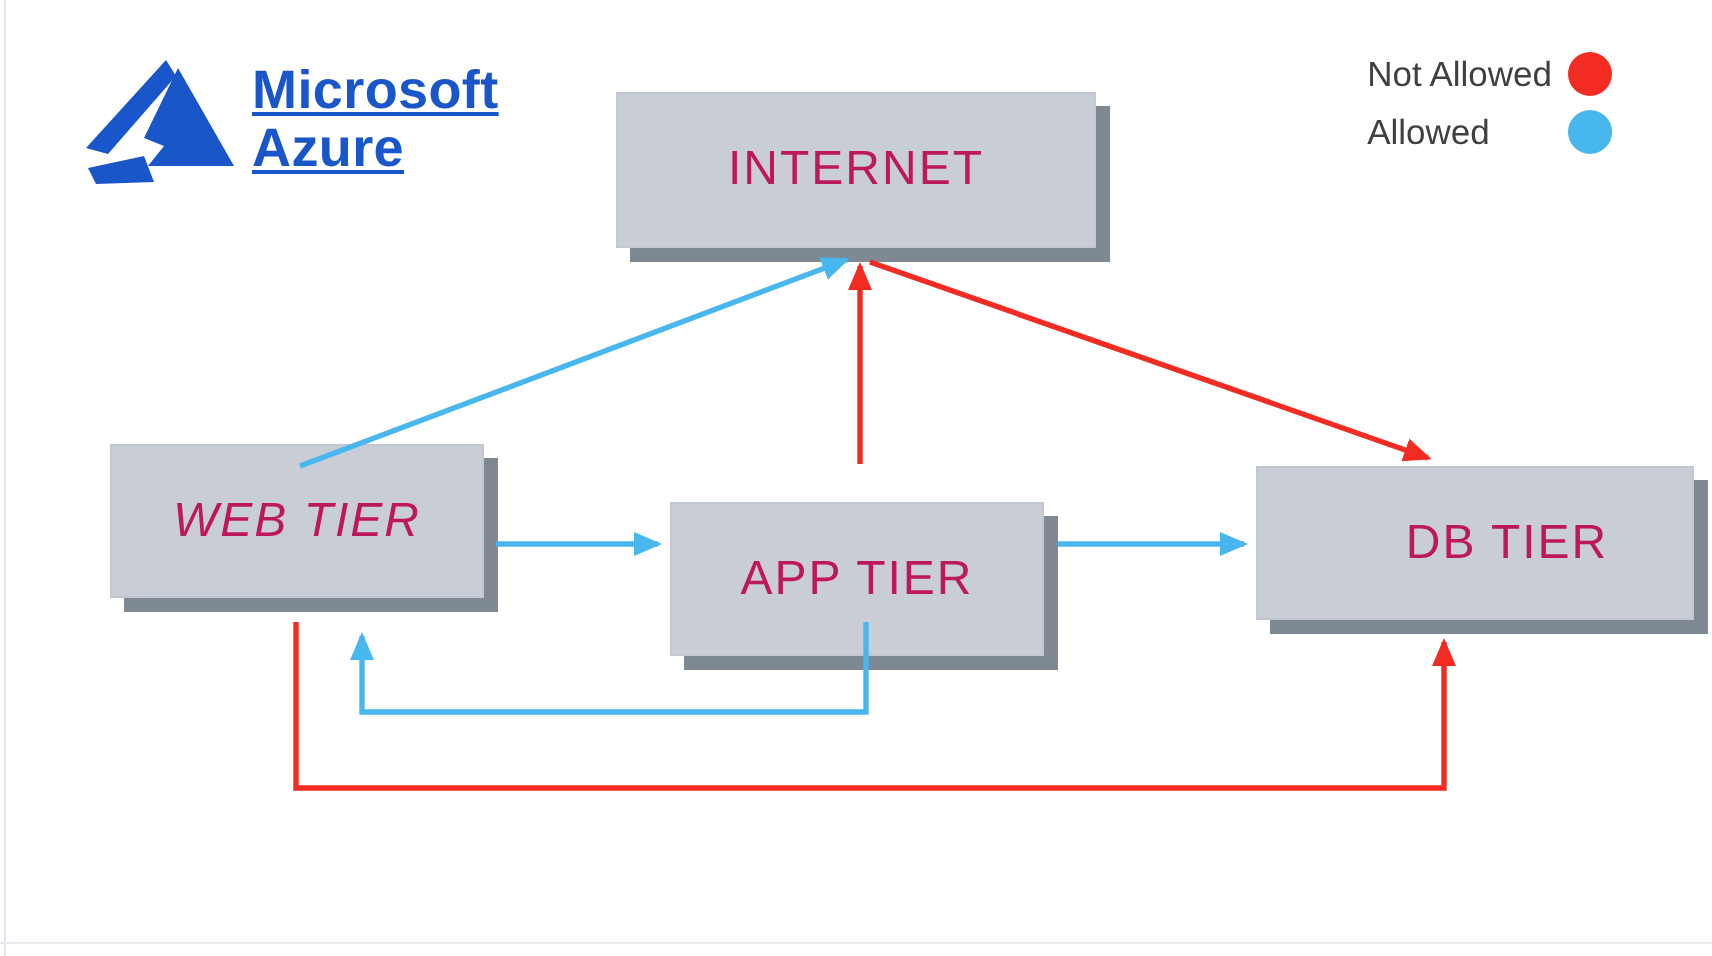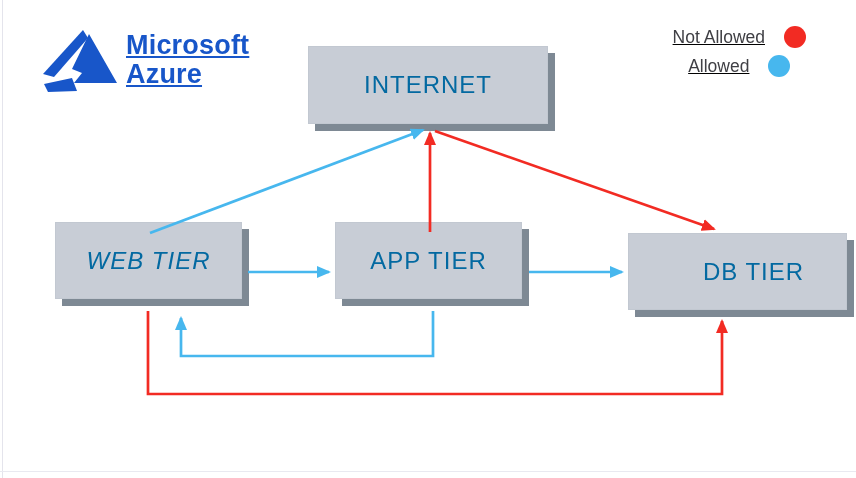--- a/index.html
+++ b/index.html
@@ -18,38 +18,38 @@
 
   
   .logo{position:absolute;left:40px;top:28px;display:flex;align-items:flex-start;}
   .logo-glyph{width:78px;height:68px;}
   .logo-glyph polygon{fill:var(--logo-color,#1856c9);}
   .logo-text{margin-left:8px;margin-top:3px;line-height:29px;
     font-size:27px;font-weight:700;color:var(--logo-color,#1856c9);letter-spacing:0.2px;text-decoration:underline;}
 
   
   .legend{position:absolute;right:50px;top:26px;display:flex;flex-direction:column;gap:7px;}
-  .legend-row{display:flex;align-items:center;justify-content:center;gap:19px;text-decoration:underline;}
+  .legend-row{display:flex;align-items:center;justify-content:space-between;gap:8px;}
   .legend-label{font-size:17.5px;color:#3f3f44;font-weight:400;}
   .legend-dot{width:22px;height:22px;border-radius:50%;}
   .dot-not-allowed{background:var(--not-allowed,#f22b23);}
   .dot-allowed{background:var(--allowed,#47b7ee);}
 
   
   .node{
     position:absolute;
     background:var(--node-fill,#c8cdd6);
     border:1px solid #c2c8d1;
     box-shadow:7px 7px 0 0 var(--node-shadow,#7e8994);
     display:flex;align-items:center;justify-content:center;
-    font-size:24px;font-weight:300;color:#0369a1;letter-spacing:1px;
+    font-size:24px;font-weight:300;color:#be185d;letter-spacing:1px;
   }
   .node-internet{left:308px;top:46px;width:238px;height:76px;}
   .node-web{left:55px;top:222px;width:185px;height:75px;font-style:italic;}
-  .node-app{left:335px;top:222px;width:185px;height:75px;}
+  .node-app{left:335px;top:251px;width:185px;height:75px;}
   .node-db{left:628px;top:233px;width:185px;height:75px;padding-left:32px;}
 
   
   svg.wires{position:absolute;left:0;top:0;z-index:5;pointer-events:none;}
   .edge-allowed{stroke:var(--allowed,#47b7ee);stroke-width:2.7;fill:none;}
   .edge-blocked{stroke:var(--not-allowed,#f22b23);stroke-width:2.7;fill:none;}
   .head-allowed{fill:var(--allowed,#47b7ee);}
   .head-blocked{fill:var(--not-allowed,#f22b23);}
 </style>
 </head>

